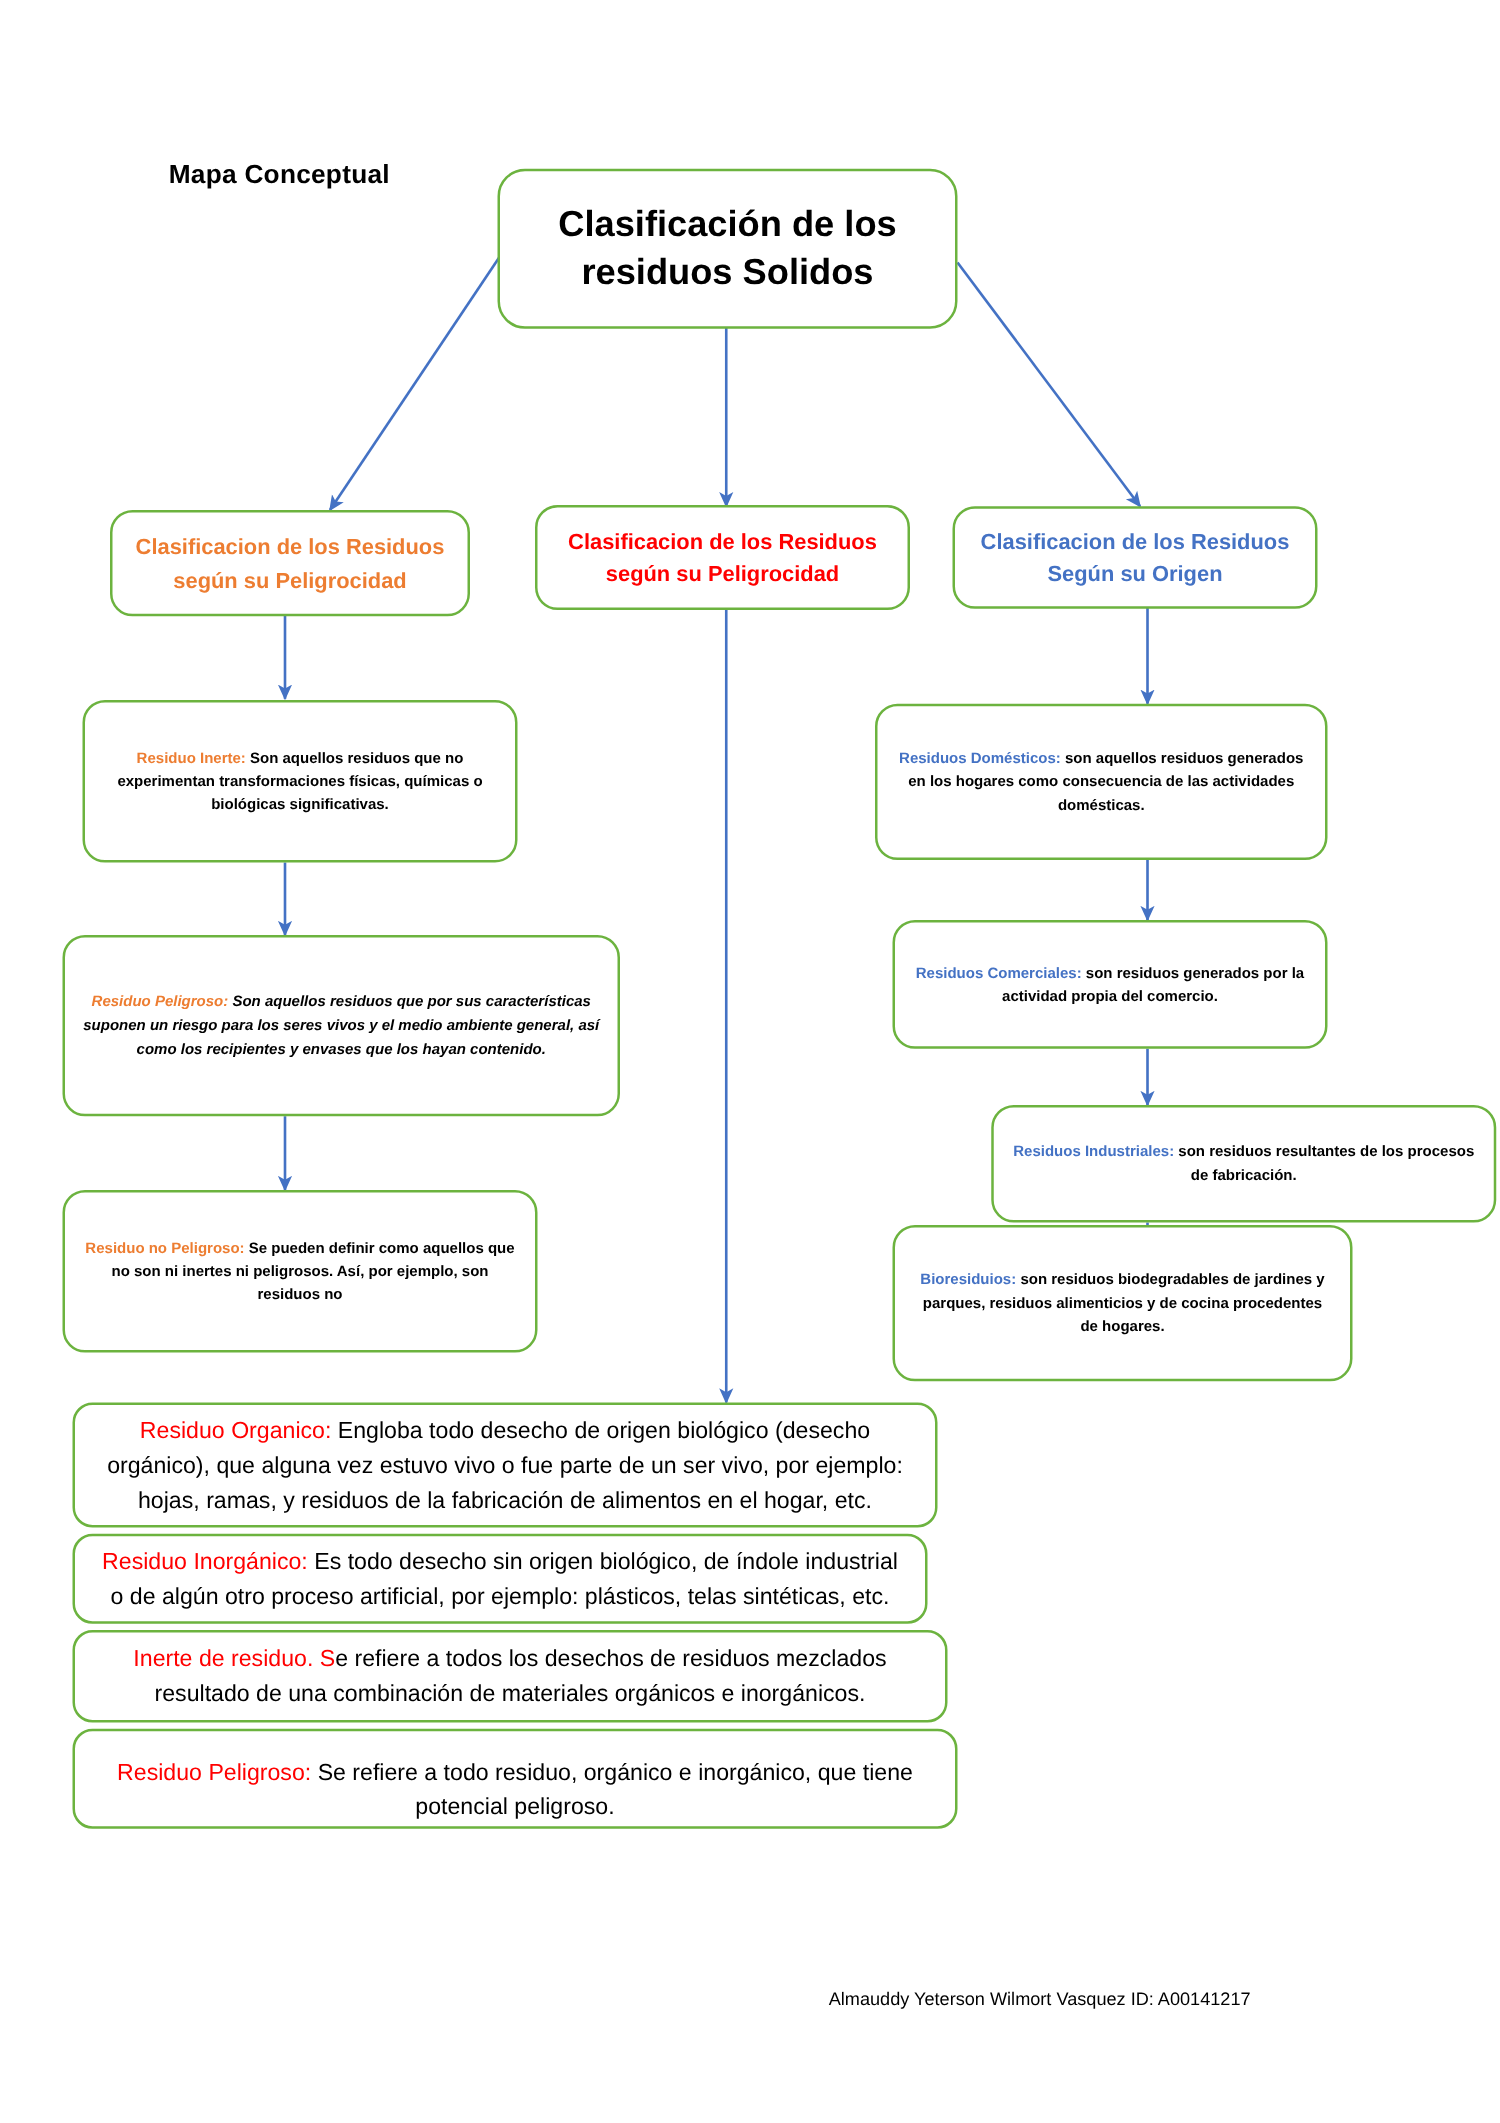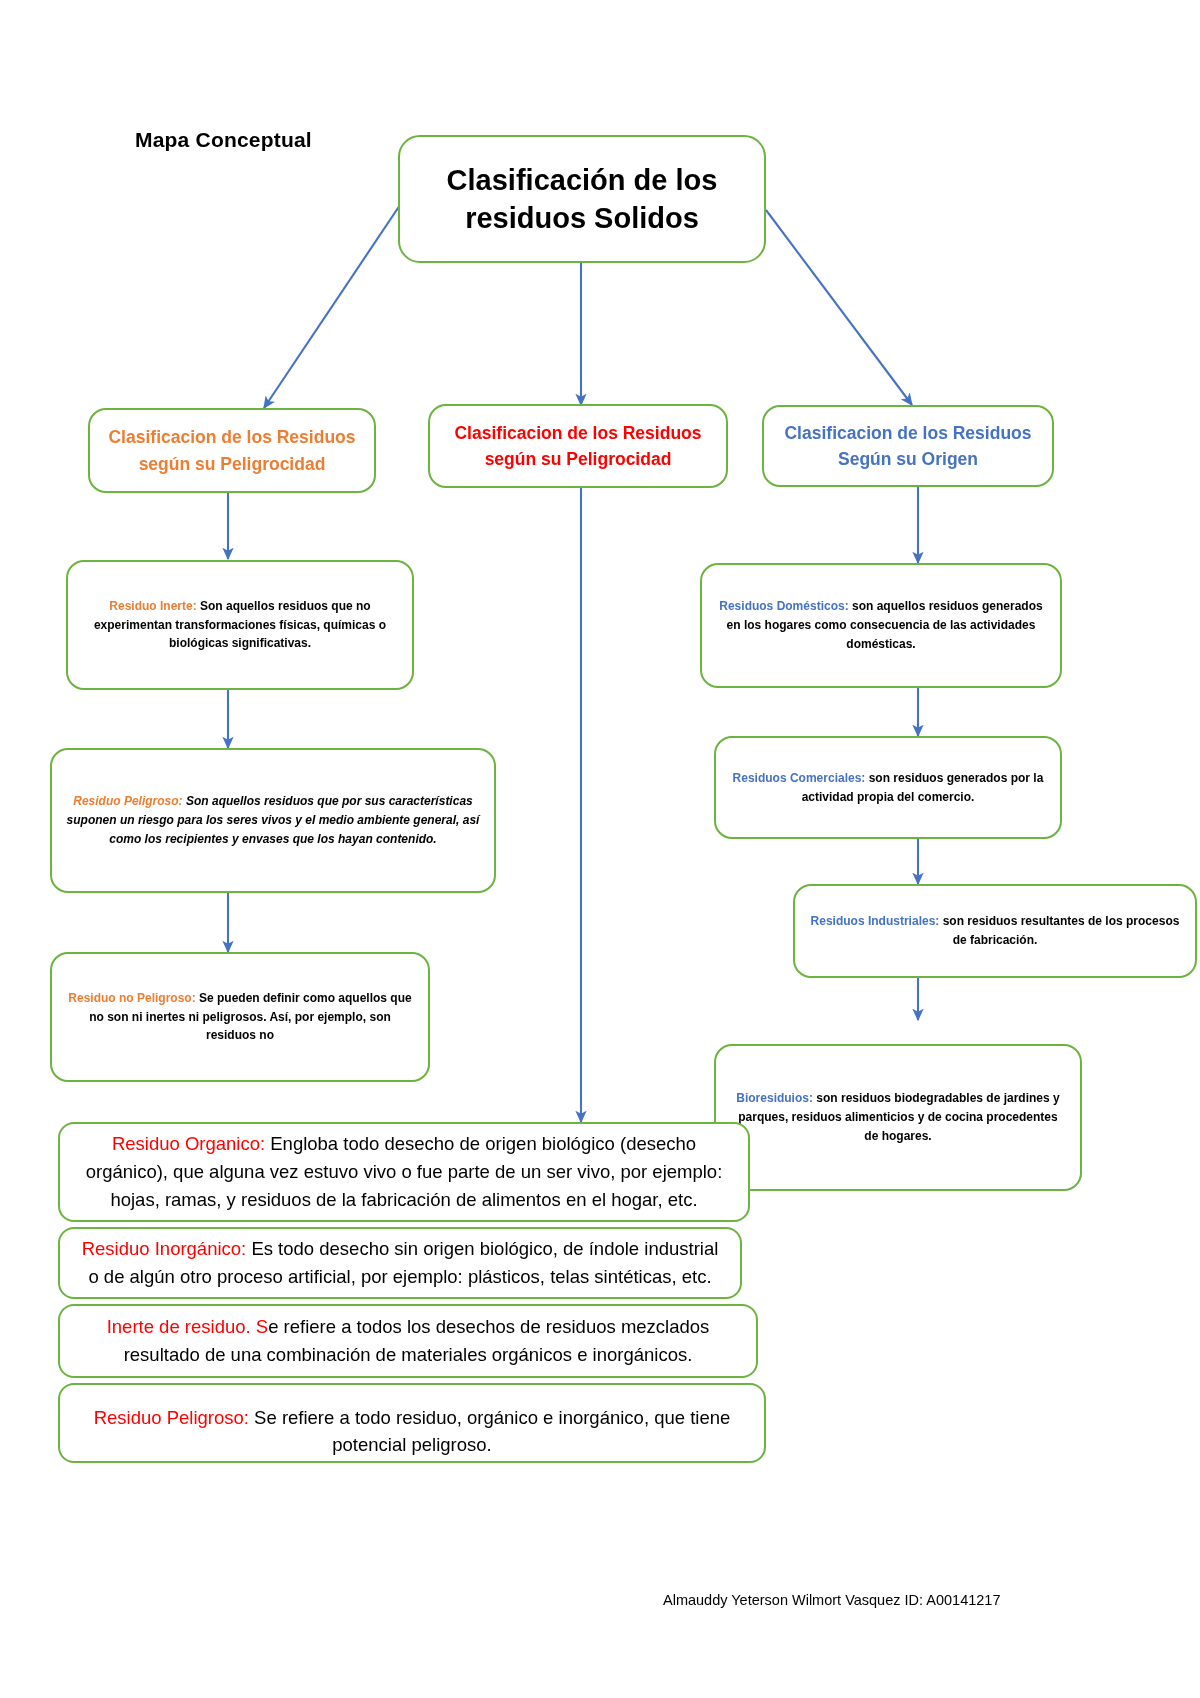--- a/index.html
+++ b/index.html
@@ -186,21 +186,21 @@
       <span class="c-blue">Residuos Comerciales:</span><span class="c-black"> son residuos generados por la actividad propia del comercio.</span>
     </p>
   </div>
 
   <div class="node detail" style="left:753px; top:884px; width:404px; height:94px;margin-left:40px;">
     <p>
       <span class="c-blue">Residuos Industriales:</span><span class="c-black"> son residuos resultantes de los procesos de fabricación.</span>
     </p>
   </div>
 
-  <div class="node detail" style="left:714px; top:1044px; width:368px; height:147px;">
+  <div class="node detail" style="left:714px; top:980px; width:368px; height:125px;">
     <p>
       <span class="c-blue">Bioresiduios:</span><span class="c-black"> son residuos biodegradables de jardines y parques, residuos alimenticios y de cocina procedentes de hogares.</span>
     </p>
   </div>
 
   <div class="node wide" style="left:12px; top:1122px; width:692px; height:100px;">
     <p>
       <span class="c-red">Residuo Organico:</span><span class="c-black">    Engloba todo desecho de origen biológico (desecho orgánico), que alguna vez estuvo vivo o fue parte de un ser vivo, por ejemplo: hojas, ramas, y residuos de la fabricación de alimentos en el hogar, etc.</span>
     </p>
   </div>

